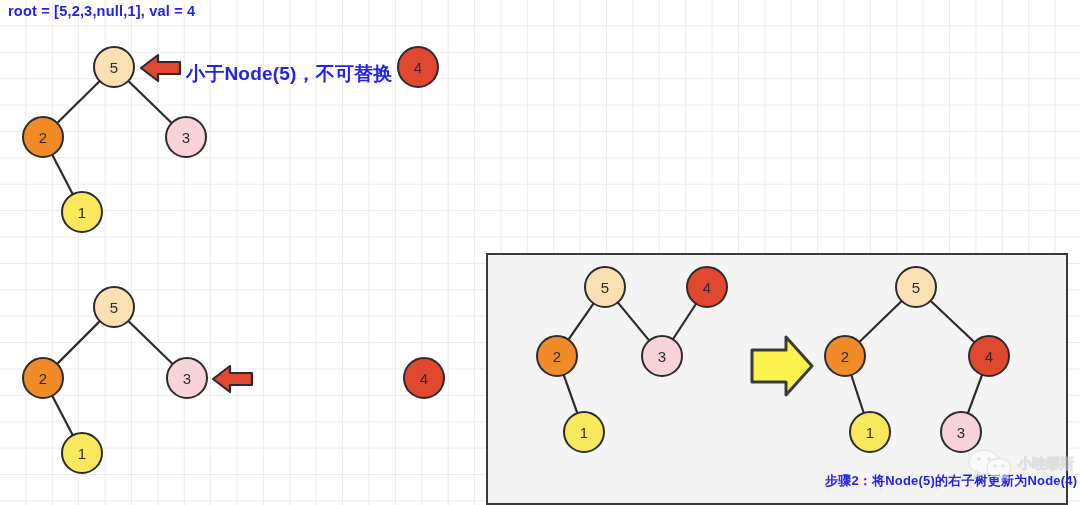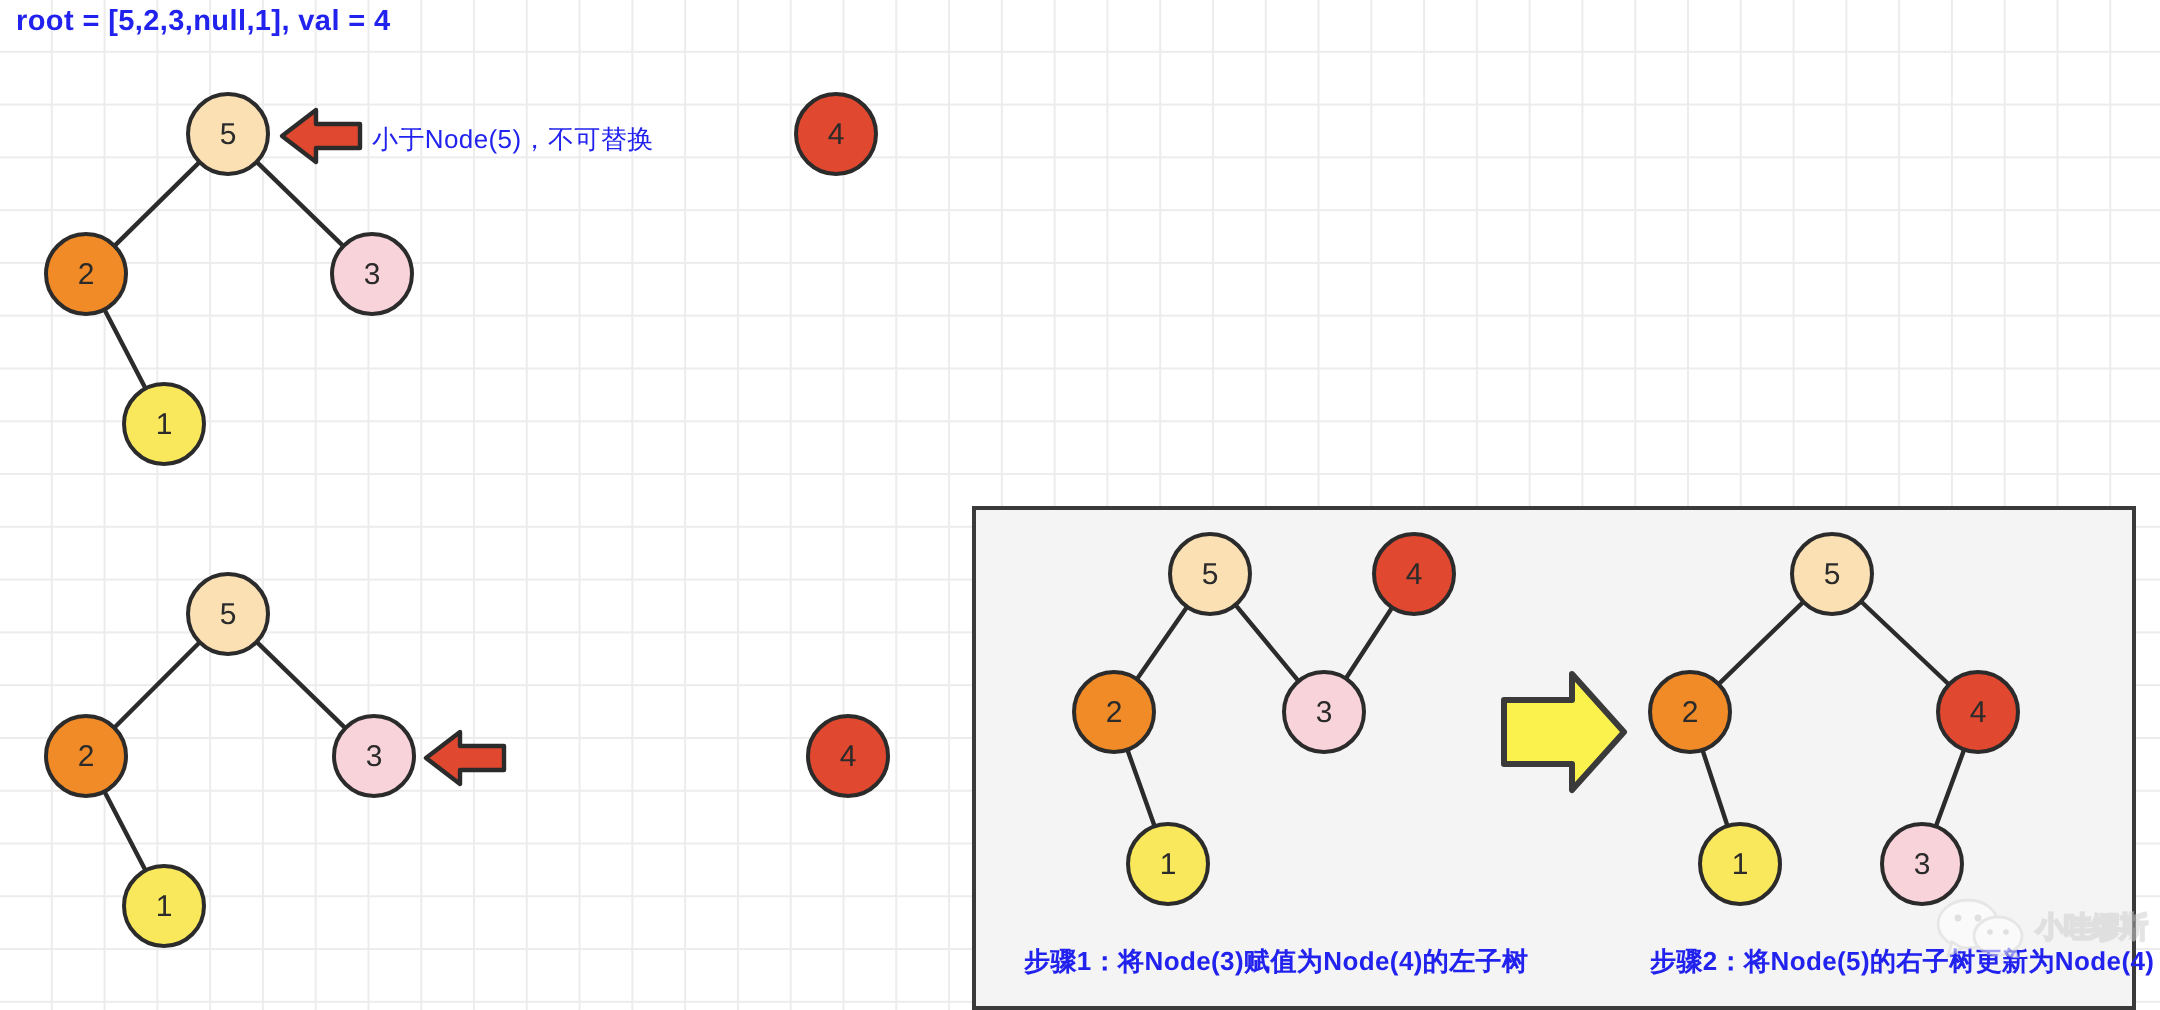--- a/index.html
+++ b/index.html
@@ -18,21 +18,21 @@
     background-size:26.4px 26.4px;
     background-position:-1px -1px;
   }
   .layer{position:absolute;left:0;top:0;width:1080px;height:505px;}
   .title{
     position:absolute;left:8px;top:3px;
     color:#2222ee;font-size:14.5px;font-weight:bold;
     letter-spacing:.2px;white-space:nowrap;
   }
   .annot{
-    position:absolute;color:#2222ee;font-size:13px;font-weight:normal;
+    position:absolute;color:#2222ee;font-size:19px;font-weight:bold;
     white-space:nowrap;letter-spacing:.2px;
   }
   .steplabel{
     position:absolute;color:#2222ee;font-size:13px;font-weight:bold;
     white-space:nowrap;letter-spacing:.2px;
   }
   .panel{
     position:absolute;left:486px;top:253px;width:582px;height:252px;
     background:#f4f4f4;border:2.5px solid #3a3a3a;
     box-sizing:border-box;
@@ -113,21 +113,20 @@
       <div class="node" style="left: 824px; top: 335px; width: 42px; height: 42px; background: rgb(240, 139, 40);">2</div>
       <div class="node" style="left: 968px; top: 335px; width: 42px; height: 42px; background: rgb(224, 72, 47);">4</div>
       <div class="node" style="left: 849px; top: 411px; width: 42px; height: 42px; background: rgb(250, 232, 92);">1</div>
       <div class="node" style="left: 940px; top: 411px; width: 42px; height: 42px; background: rgb(249, 211, 218);">3</div>
       <div class="node" style="left: 397px; top: 46px; width: 42px; height: 42px; background: rgb(224, 72, 47);">4</div>
       <div class="node" style="left: 403px; top: 357px; width: 42px; height: 42px; background: rgb(224, 72, 47);">4</div>
     </div>
 
   <div class="annot" style="left:186px;top:61px;">小于Node(5)，不可替换</div>
 
-  <div class="steplabel" style="left:512px;top:472px;">步骤1：将Node(3)赋值为Node(4)的左子树</div>
   <div class="steplabel" style="left:793px;top:472px;margin-left:32px;">步骤2：将Node(5)的右子树更新为Node(4)</div>
 
   <div class="wm">
     <svg width="44" height="30" viewBox="0 0 44 30">
       <ellipse cx="16" cy="13" rx="15" ry="12" fill="#ffffff" stroke="#dcdcdc" stroke-width="1.4"></ellipse>
       <polygon points="8,22 6,29 13,25" fill="#ffffff" stroke="#dcdcdc" stroke-width="1.4"></polygon>
       <circle cx="11" cy="10" r="1.7" fill="#d0d0d0"></circle>
       <circle cx="21" cy="10" r="1.7" fill="#d0d0d0"></circle>
       <ellipse cx="31" cy="19" rx="12" ry="9.5" fill="#ffffff" stroke="#dcdcdc" stroke-width="1.4"></ellipse>
       <polygon points="39,26 41,30 35,28" fill="#ffffff" stroke="#dcdcdc" stroke-width="1.4"></polygon>

